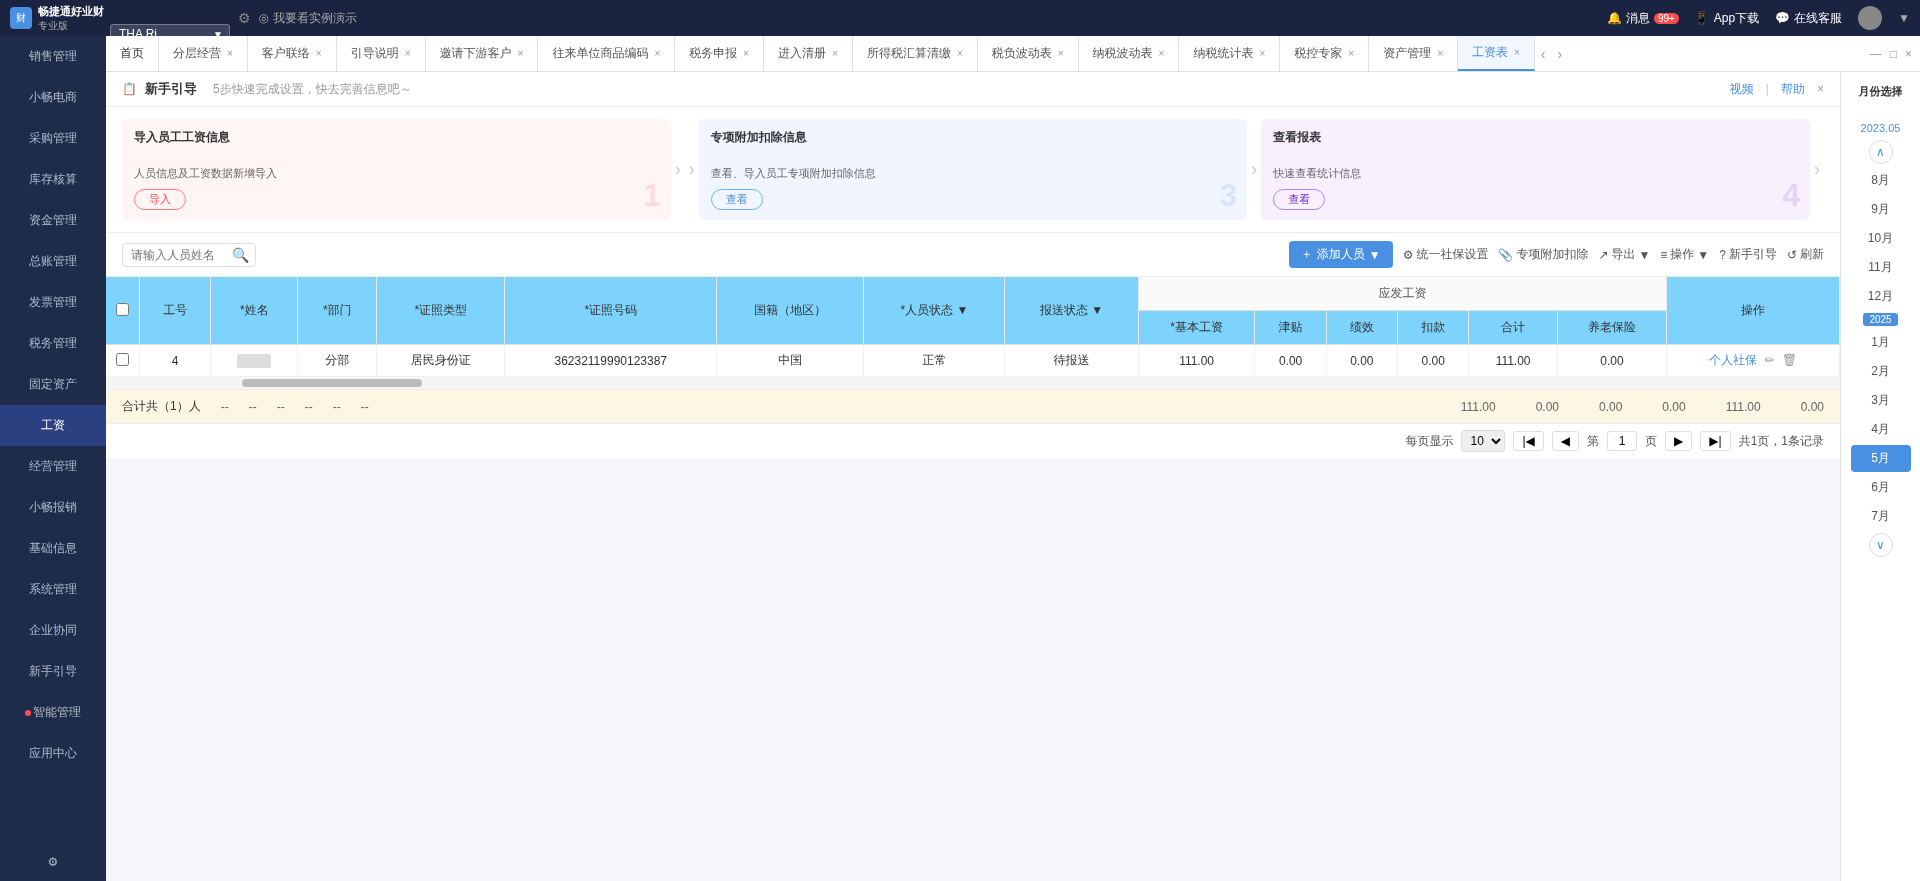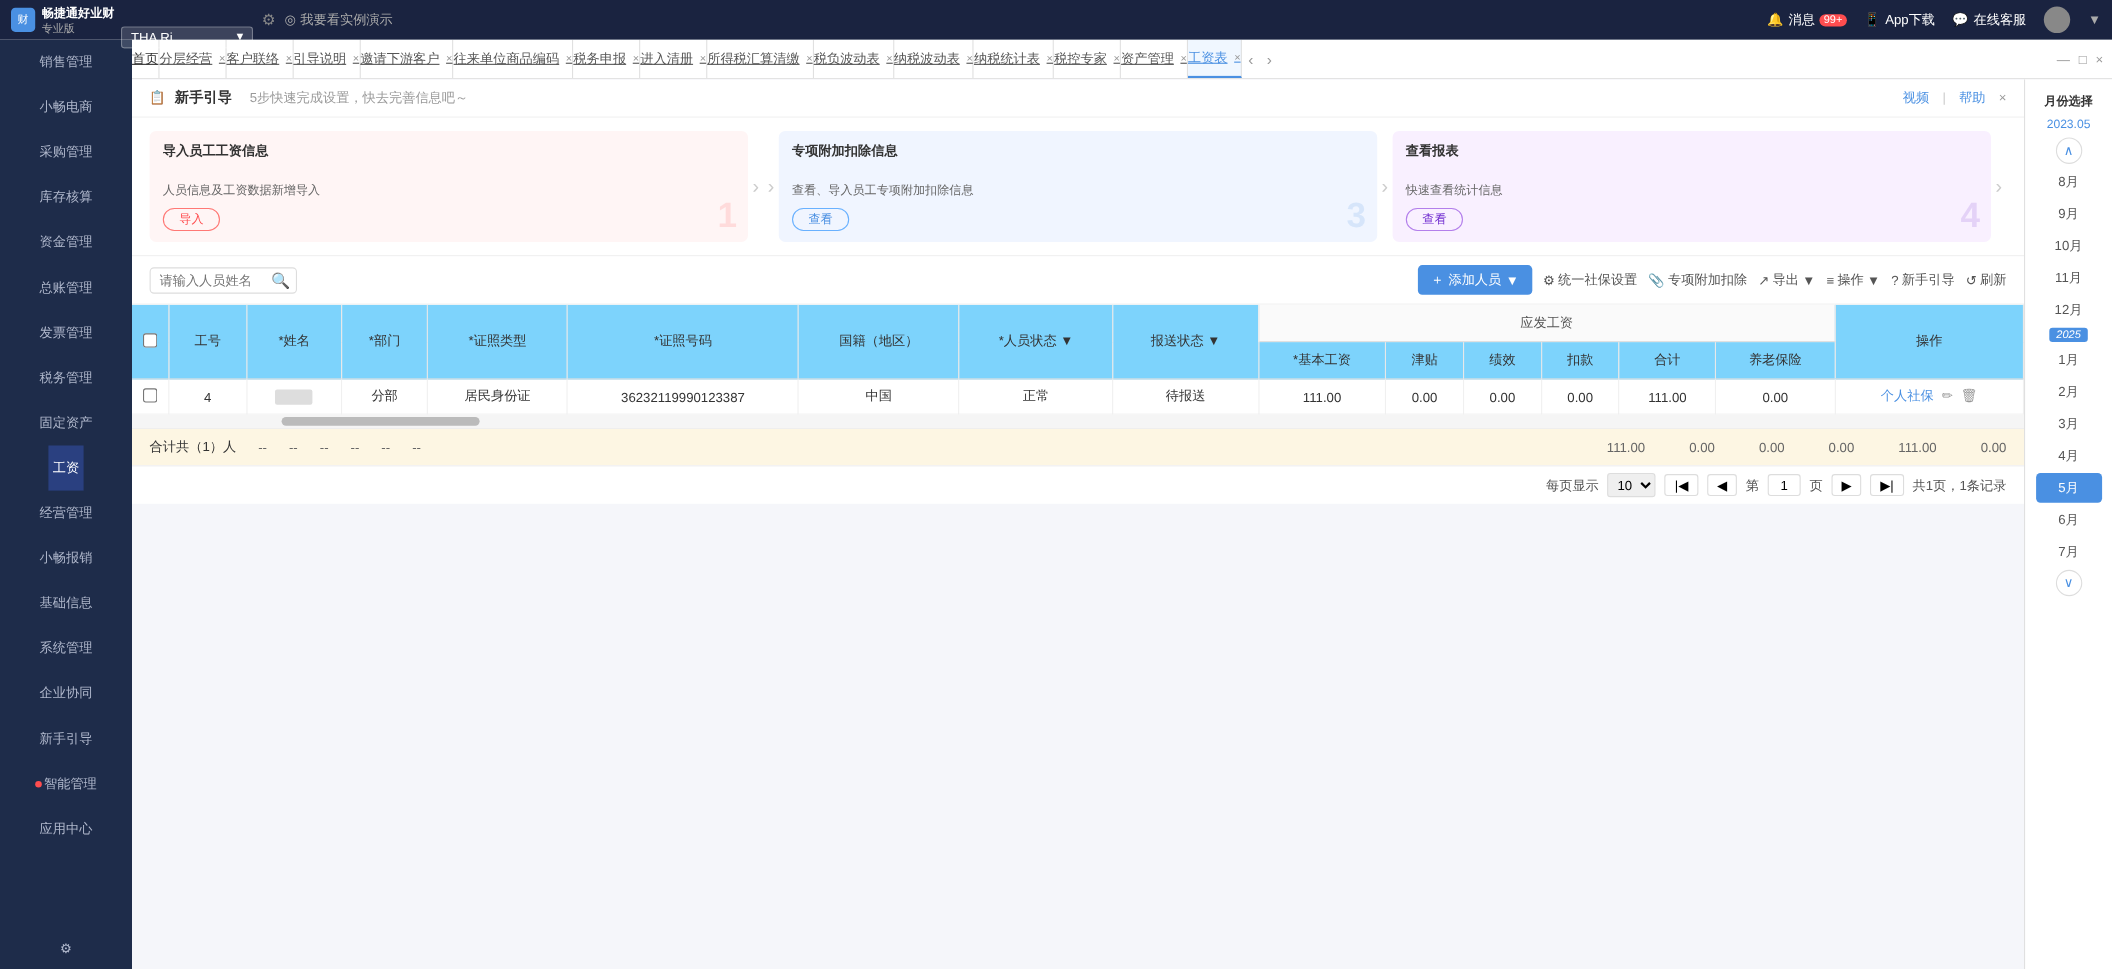--- a/index.html
+++ b/index.html
@@ -88,27 +88,26 @@
     }
 
     
     .main-layout {
       display: flex;
       height: calc(881px - 36px);
     }
 
     
     .sidebar {
-      width: 120px;
+      width: 106px;
       background: #1e2c4a;
       color: #fff;
       display: flex;
       flex-direction: column;
       flex-shrink: 0;
-      align-items: center;
     }
     .sidebar-item {
       padding: 12px 4px;
       text-align: center;
       font-size: 12px;
       cursor: pointer;
       color: #b0b8cc;
       transition: background 0.2s;
     }
     .sidebar-item.active { background: #2a4080; color: #fff; }
@@ -135,29 +134,28 @@
       border-bottom: 1px solid #e0e0e0;
       display: flex;
       align-items: center;
       height: 36px;
       overflow: hidden;
       flex-shrink: 0;
     }
     .tab-item {
       display: flex;
       align-items: center;
-      padding: 0 0;
+      padding: 0 14px;
       height: 100%;
       font-size: 12px;
       border-right: 1px solid #e0e0e0;
       cursor: pointer;
       white-space: nowrap;
       color: #555;
       gap: 4px;
-      text-decoration: underline;
     }
     .tab-item.home { color: #333; font-weight: 500; }
     .tab-item.active { color: #4a90e2; border-bottom: 2px solid #4a90e2; background: #f0f7ff; }
     .tab-close {
       font-size: 10px;
       color: #999;
       cursor: pointer;
       margin-left: 2px;
     }
     .tab-nav-btn {
@@ -400,20 +398,21 @@
       color: #333;
       font-weight: bold;
       padding: 4px 0;
       text-align: center;
     }
     .month-year {
       font-size: 11px;
       color: #4a90e2;
       padding: 4px 0;
       text-align: right;
+      margin-top: 15px;
     }
     .month-nav-btn {
       width: 24px; height: 24px;
       border: 1px solid #ddd;
       border-radius: 50%;
       display: flex; align-items: center; justify-content: center;
       cursor: pointer;
       color: #4a90e2;
       font-size: 12px;
       margin: 2px auto;
@@ -429,21 +428,20 @@
       margin: 1px auto;
     }
     .month-item.active { background: #4a90e2; color: #fff; border-radius: 4px; }
     .year-badge {
       background: #4a90e2;
       color: #fff;
       font-size: 10px;
       padding: 1px 6px;
       border-radius: 3px;
       margin: 2px auto;
-      font-style: italic;
     }
 
     
     .op-link {
       color: #4a90e2;
       cursor: pointer;
       font-size: 12px;
       margin-top: 16px;
     }
     .op-icon { color: #999; cursor: pointer; margin-left: 4px; font-size: 12px; }

